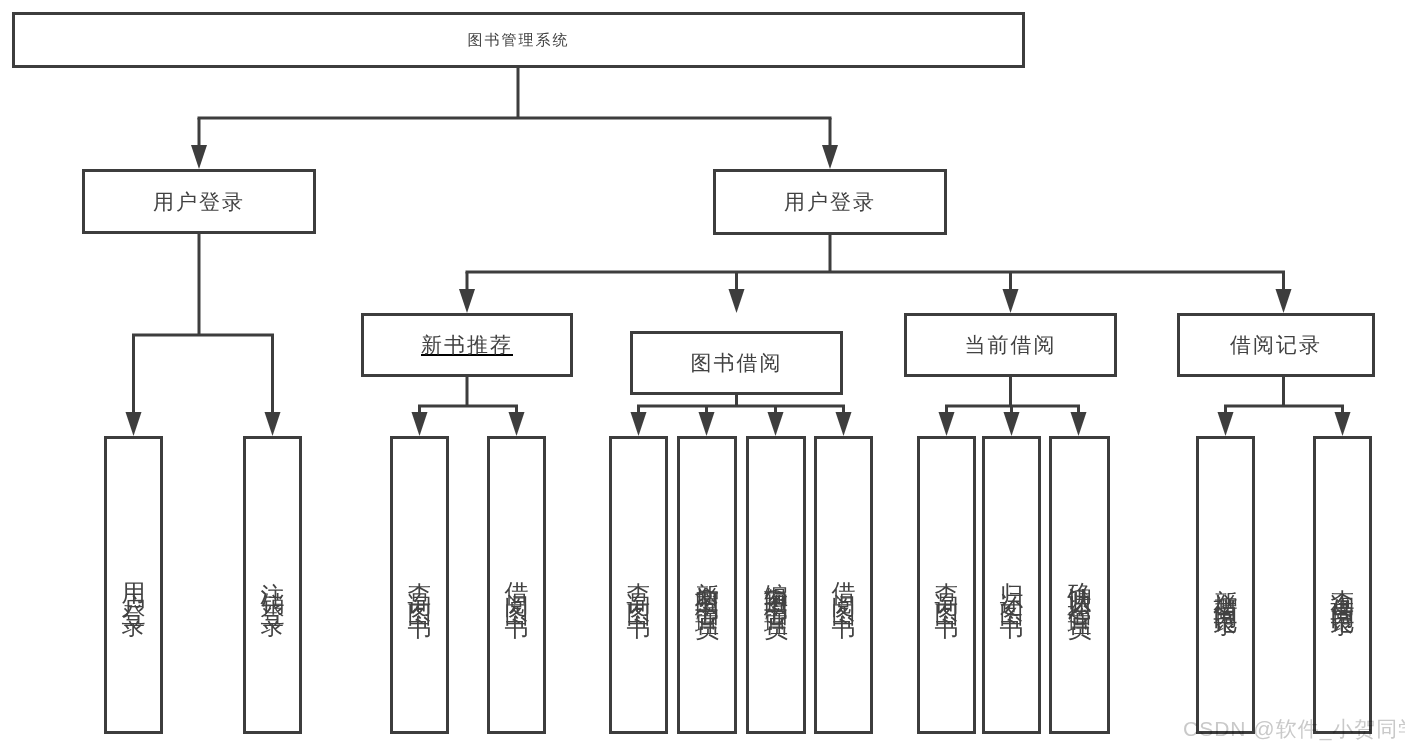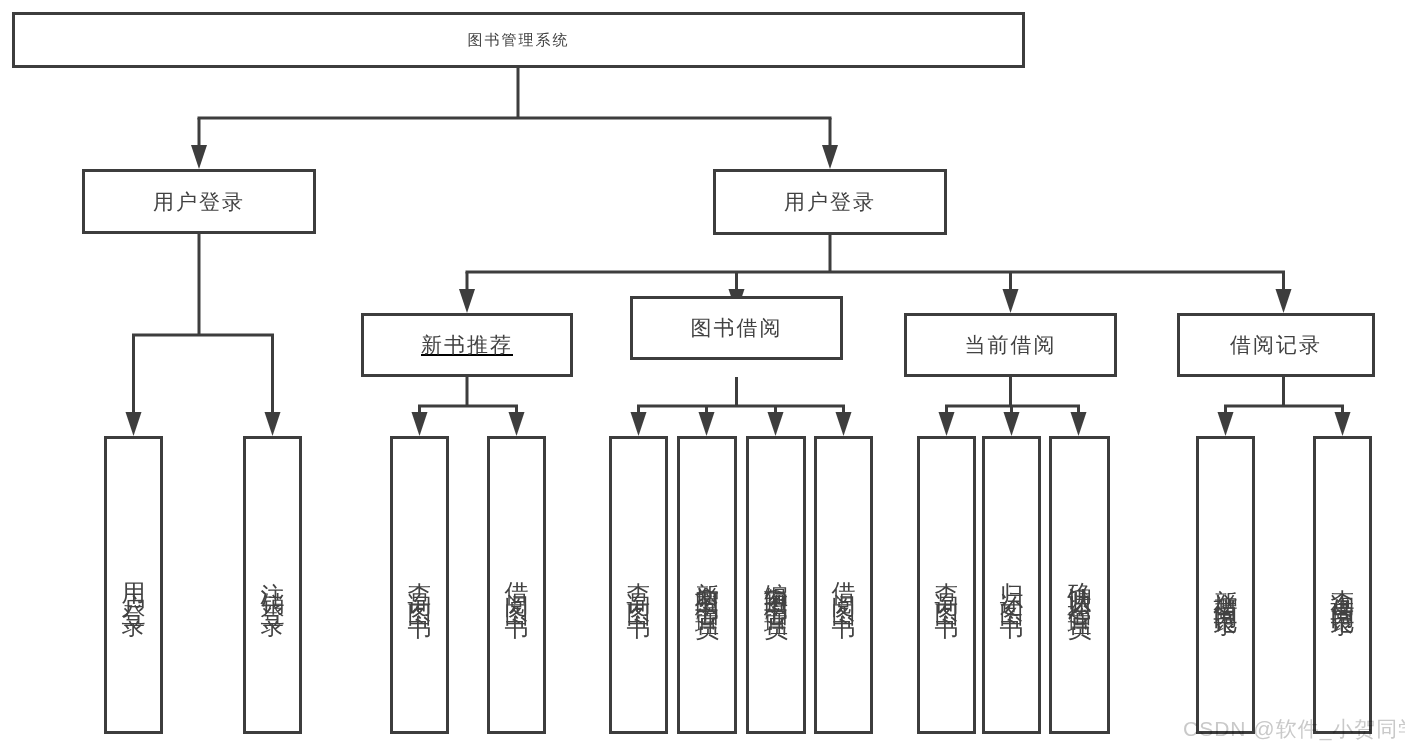--- a/index.html
+++ b/index.html
@@ -101,21 +101,21 @@
   <div class="hbox" style="left:82px;top:169px;width:234px;height:65px;">
     <span class="hlabel">用户登录</span>
   </div>
   <div class="hbox" style="left:713px;top:169px;width:234px;height:66px;">
     <span class="hlabel">用户登录</span>
   </div>
 
   <div class="hbox" style="left:361px;top:313px;width:212px;height:64px;text-decoration:underline;">
     <span class="hlabel">新书推荐</span>
   </div>
-  <div class="hbox" style="left:630px;top:296px;width:213px;height:64px;">
+  <div class="hbox" style="left:630px;top:331px;width:213px;height:64px;">
     <span class="hlabel">图书借阅</span>
   </div>
   <div class="hbox" style="left:904px;top:313px;width:213px;height:64px;">
     <span class="hlabel">当前借阅</span>
   </div>
   <div class="hbox" style="left:1177px;top:313px;width:198px;height:64px;">
     <span class="hlabel">借阅记录</span>
   </div>
 
   <div class="vbox" style="left:104px;top:436px;width:59px;height:298px;">

